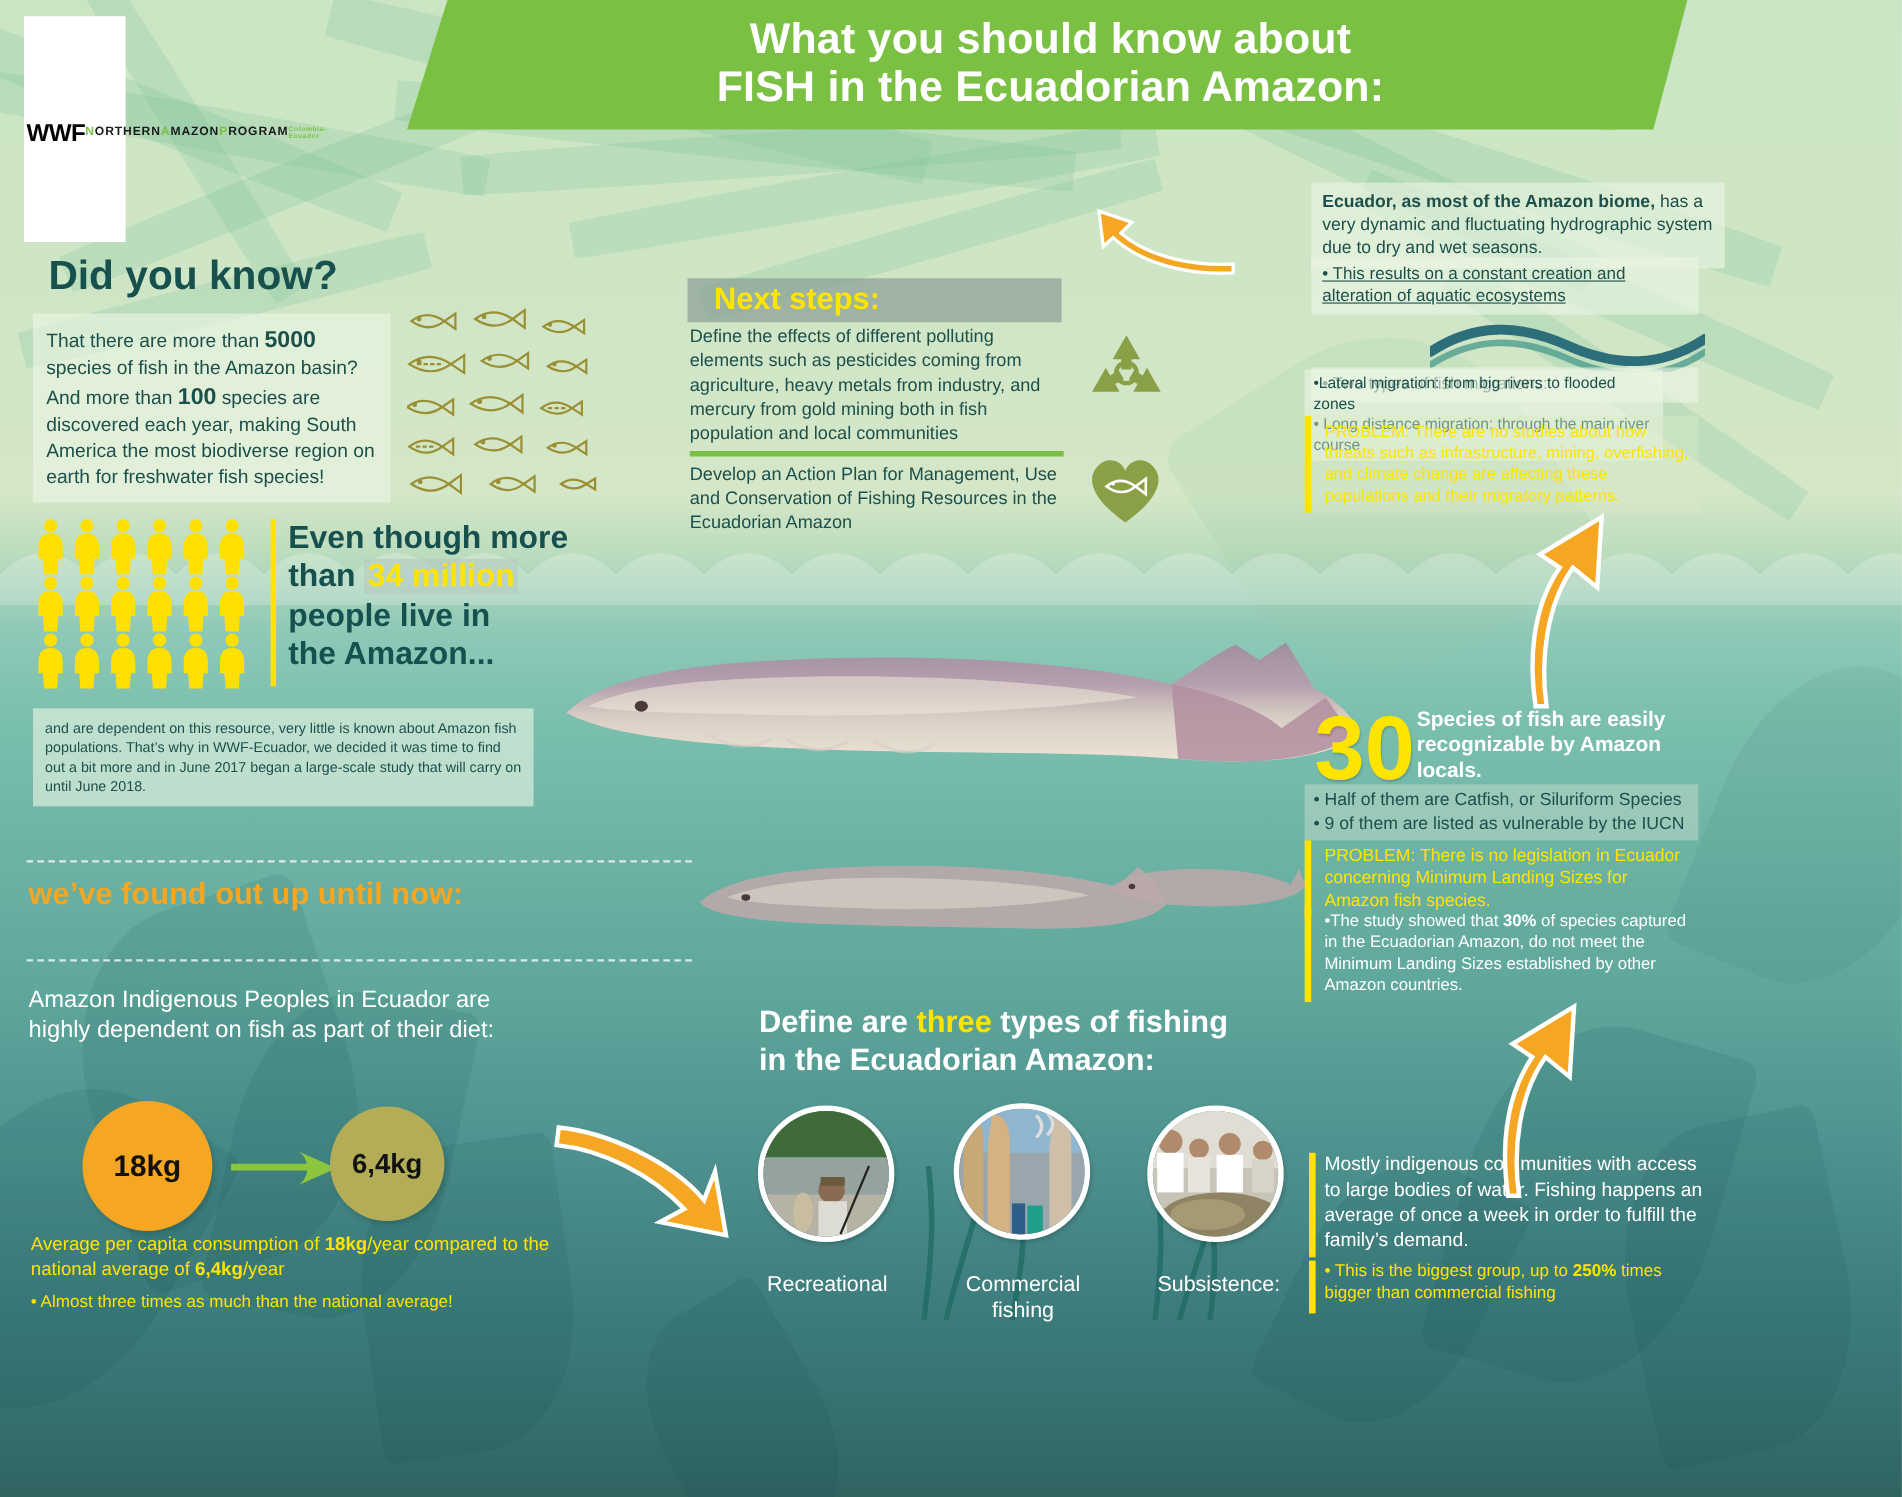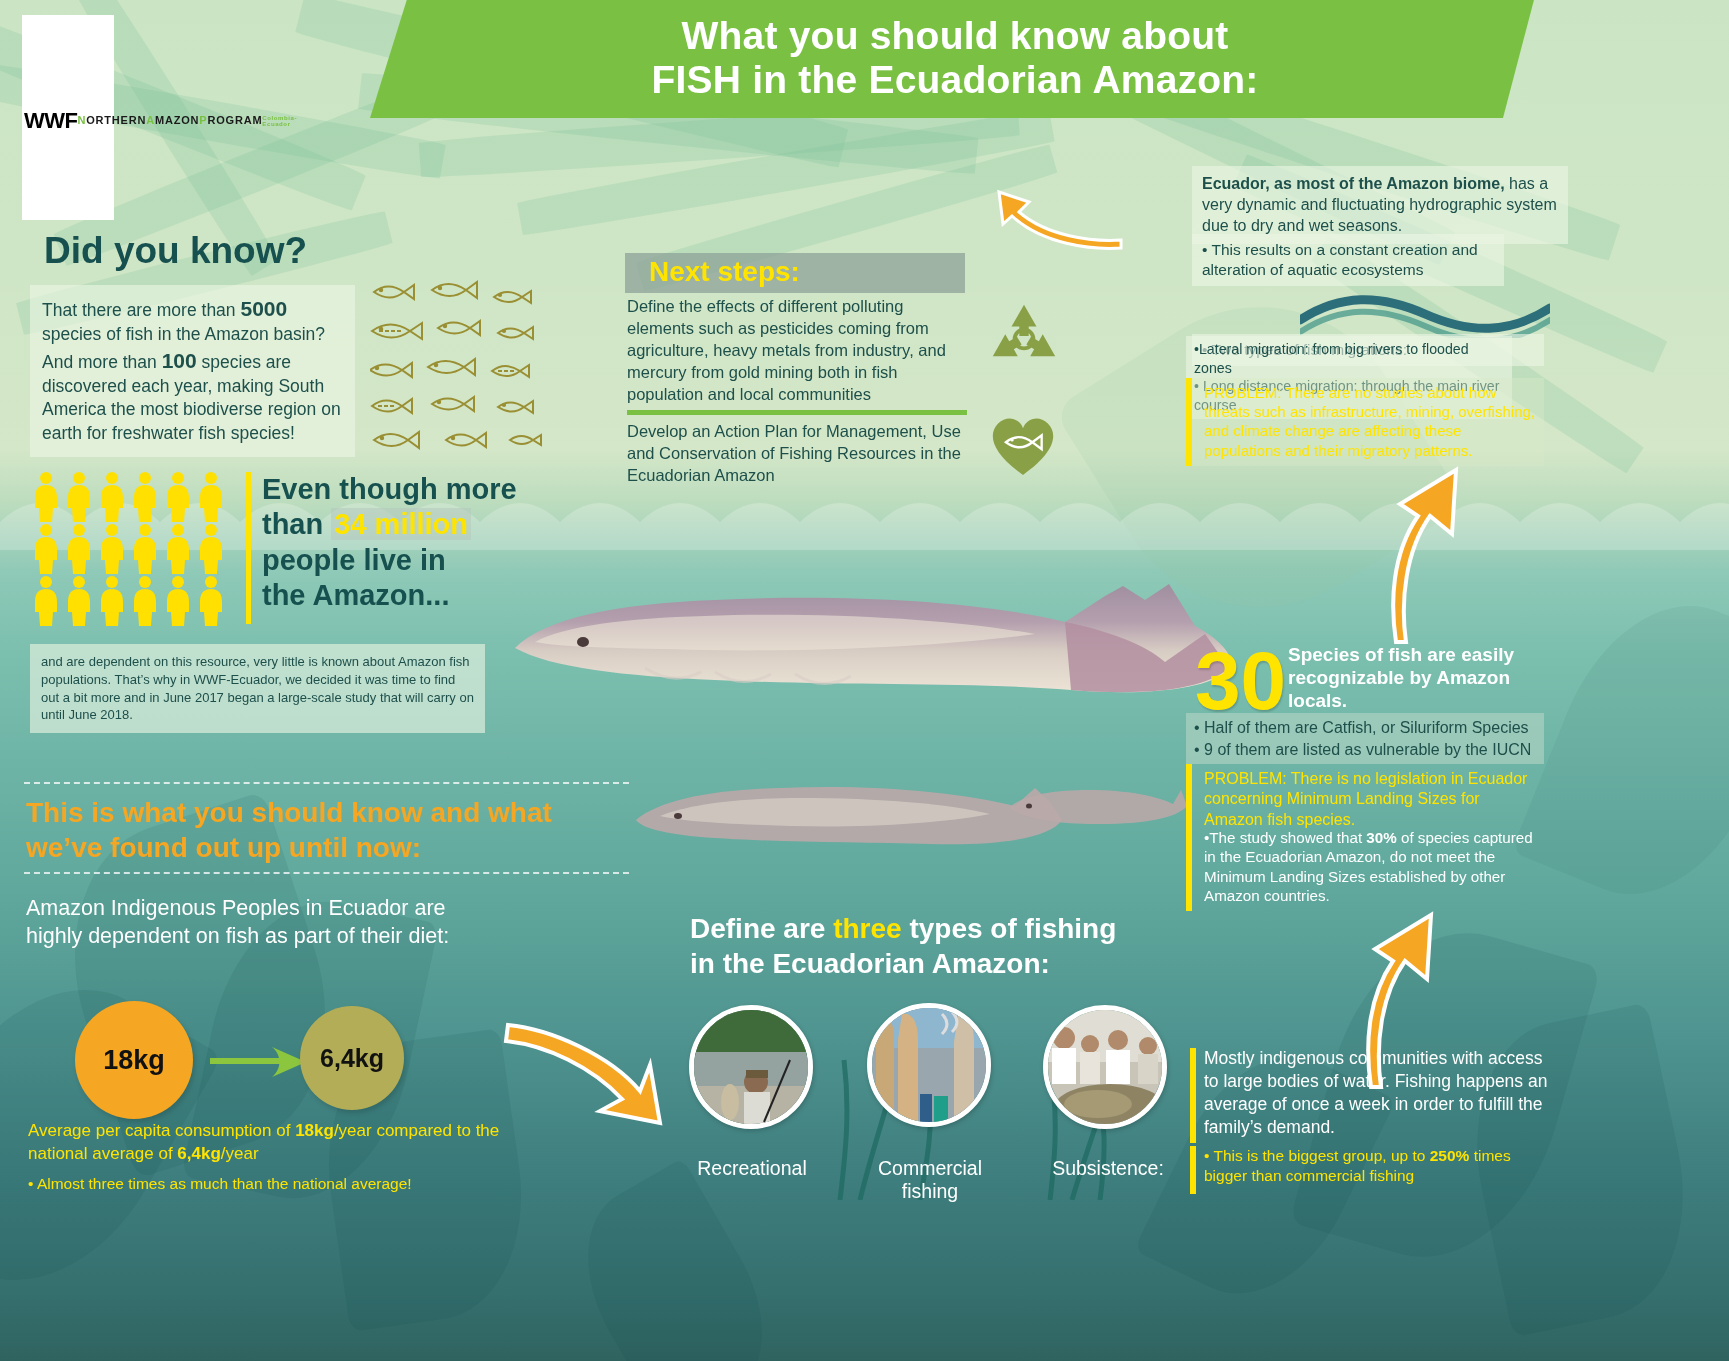--- a/index.html
+++ b/index.html
@@ -146,22 +146,22 @@
   
   .arrow { position: absolute; z-index: 14; }
 
   
   #ec-panel1 {
     left: 1192px; top: 166px; width: 376px; padding: 8px 10px;
     font-size: 16px; line-height: 1.3; z-index: 10;
   }
   #ec-panel1 b { font-weight: bold; }
   #ec-panel2 {
-    left: 1192px; top: 234px; width: 312px; padding: 6px 10px;
-    font-size: 15.5px; line-height: 1.3; z-index: 10;
+    left: 1192px; top: 234px; width: 352px; padding: 6px 10px;
+    font-size: 15.5px; line-height: 1.3; z-index: 10; text-decoration: underline;
   }
   #ec-panel3 {
     left: 1192px; top: 334px; width: 352px; padding: 6px 10px;
     font-size: 15.5px; line-height: 1.3; z-index: 10;
   }
   #ec-wave { position: absolute; left: 1300px; top: 288px; z-index: 9; }
   #ec-migr {
     left: 1186px; top: 331px; width: 326px; padding: 4px 8px;
     font-size: 14.2px; line-height: 1.32; z-index: 11;
   }
@@ -652,21 +652,20 @@
     <div>• Half of them are Catfish, or Siluriform Species</div>
     <div>• 9 of them are listed as vulnerable by the IUCN</div>
   </div>
   <div id="mls-problem">PROBLEM: There is no legislation in Ecuador concerning Minimum Landing Sizes for Amazon fish species.</div>
   <div id="mls-study">
     <span>•The study showed that </span><b>30%</b><span> of species captured in the Ecuadorian Amazon, do not meet the Minimum Landing Sizes established by other Amazon countries.</span>
   </div>
 
   <div class="dash-line" style="top:782px;"></div>
   <div id="found-head">
-    <div>This is what you should know and what</div>
     <div>we’ve found out up until now:</div>
   </div>
   <div class="dash-line" style="top:872px;"></div>
 
   <div id="indig-text">Amazon Indigenous Peoples in Ecuador are highly dependent on fish as part of their diet:</div>
   <div class="kg-circle" id="kg-a">18kg</div>
   <svg id="kg-arrow" width="100" height="34" viewBox="0 0 100 34">
     <path d="M0,16 L70,16" stroke="#8cc63f" stroke-width="6"></path>
     <path d="M62,2 L96,17 L62,32 C72,24 72,10 62,2z" fill="#8cc63f"></path>
   </svg>

